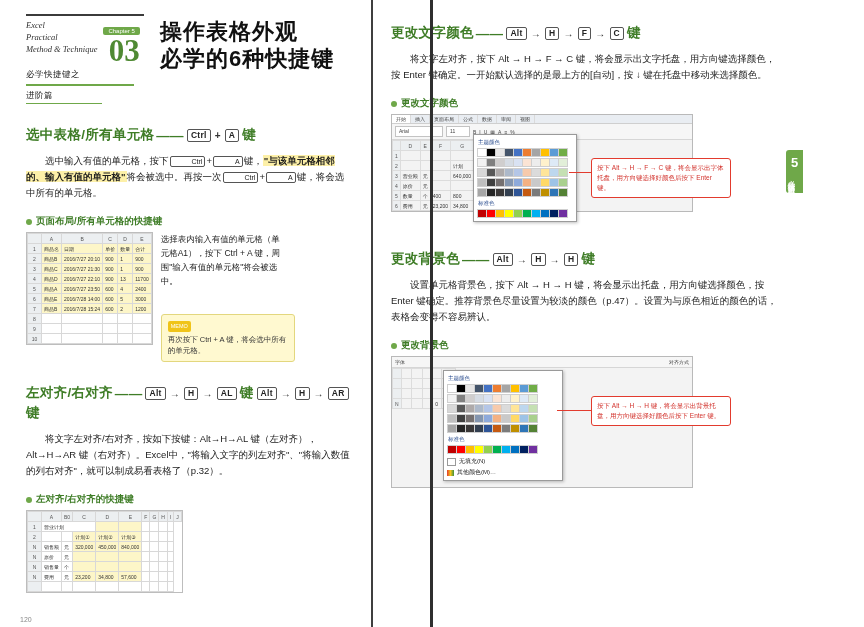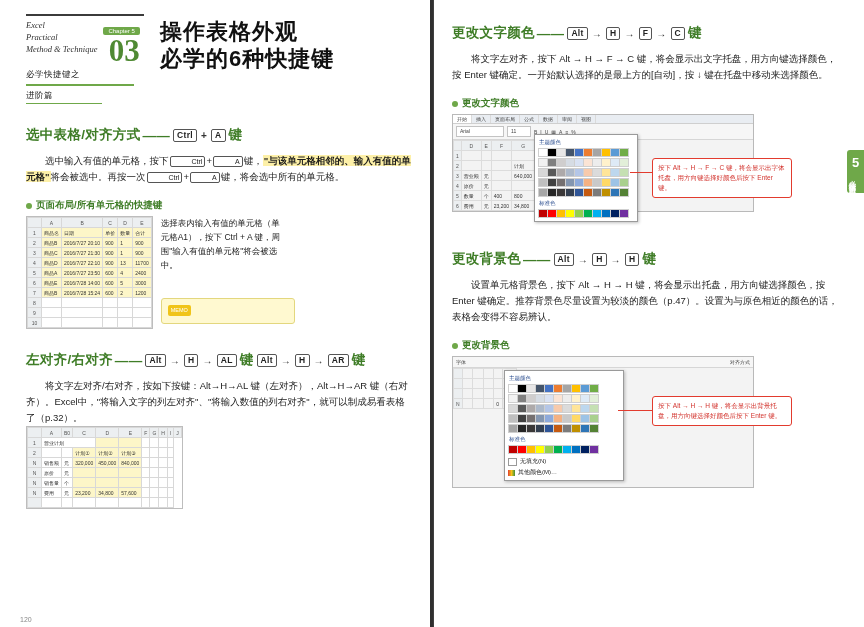--- a/index.html
+++ b/index.html
@@ -1,19 +1,19 @@
 <!DOCTYPE html>
 <html><head>
 <meta charset="utf-8">
 <style>
   html,body{margin:0;padding:0;background:#ffffff;}
   body{width:864px;height:627px;font-family:"Liberation Sans","DejaVu Sans",sans-serif;color:#1a1a1a;overflow:hidden;}
   .spread{position:relative;width:864px;height:627px;display:flex;}
   .page{position:relative;box-sizing:border-box;height:627px;background:#fff;}
-  .page-left{width:432px;padding:14px 18px 10px 26px;}
+  .page-left{width:371px;padding:14px 18px 10px 26px;}
   .page-right{width:432px;padding:10px 22px 10px 18px;border-left:2px solid #3f3f3f;}
   .gutter{position:absolute;left:430px;top:0;width:3px;height:627px;background:#2f2f2f;}
 
   
   .title-block{display:flex;align-items:flex-start;gap:14px;}
   .badge{position:relative;width:120px;}
   .badge-top-line{border-top:2px solid #3b3b3b;width:118px;}
   .badge-inner{display:flex;align-items:flex-start;gap:6px;padding-top:3px;}
   .badge-words{font-size:8.5px;line-height:12px;color:#333;font-family:"Liberation Serif",serif;font-style:italic;}
   .chapter-tag{font-size:6px;background:#6fa849;color:#fff;padding:1px 5px;border-radius:2px;display:inline-block;margin-bottom:2px;}
@@ -100,21 +100,21 @@
         <div class="badge-sub">进阶篇</div>
         <div class="badge-rule2"></div>
       </div>
       <div class="main-title">
         <div>操作表格外观</div>
         <div>必学的6种快捷键</div>
       </div>
     </div>
 
     <h2 class="sec">
-      <span>选中表格/对齐方式</span>
+      <span>选中表格/所有单元格</span>
       <span class="dash">——</span>
       <span class="kbd">Ctrl</span>
       <span class="plus">+</span>
       <span class="kbd">A</span>
       <span>键</span>
     </h2>
     <p class="body">
       选中输入有值的单元格，按下<span class="kbd sm">Ctrl</span>+<span class="kbd sm">A</span>键，<span class="hl">"与该单元格相邻的、输入有值的单元格"</span>将会被选中。再按一次<span class="kbd sm">Ctrl</span>+<span class="kbd sm">A</span>键，将会选中所有的单元格。
     </p>
 
@@ -215,20 +215,21 @@
                 <td></td>
                 <td></td>
               </tr>
         </tbody>
           </table>
       </div>
       <div>
         <div class="fig-note">选择表内输入有值的单元格（单元格A1），按下 Ctrl + A 键，周围"输入有值的单元格"将会被选中。</div>
         <div class="callout" style="margin-top:26px;">
           <span class="tag">MEMO</span>
+          <div>再次按下 Ctrl + A 键，将会选中所有的单元格。</div>
         </div>
       </div>
     </div>
 
     <h2 class="sec">
       <span>左对齐/右对齐</span>
       <span class="dash">——</span>
       <span class="kbd">Alt</span>
         <span class="plus">→</span>
       <span class="kbd">H</span>
@@ -237,20 +238,24 @@
       <span>键</span>
       <span class="kbd">Alt</span>
         <span class="plus">→</span>
       <span class="kbd">H</span>
         <span class="plus">→</span>
       <span class="kbd">AR</span>
       <span>键</span>
     </h2>
     <p class="body">将文字左对齐/右对齐，按如下按键：Alt→H→AL 键（左对齐），Alt→H→AR 键（右对齐）。Excel中，"将输入文字的列左对齐"、"将输入数值的列右对齐"，就可以制成易看表格了（p.32）。</p>
 
+    <div class="sub-head">
+      <span class="bullet"></span>
+      <span>左对齐/右对齐的快捷键</span>
+    </div>
 
     <div class="fig-row">
       <div class="sheet">
         <table>
           <tbody>
               <tr>
             <th></th>
             <th>A</th>
                 <th>B0</th>
             <th class="selhdr">C</th>

